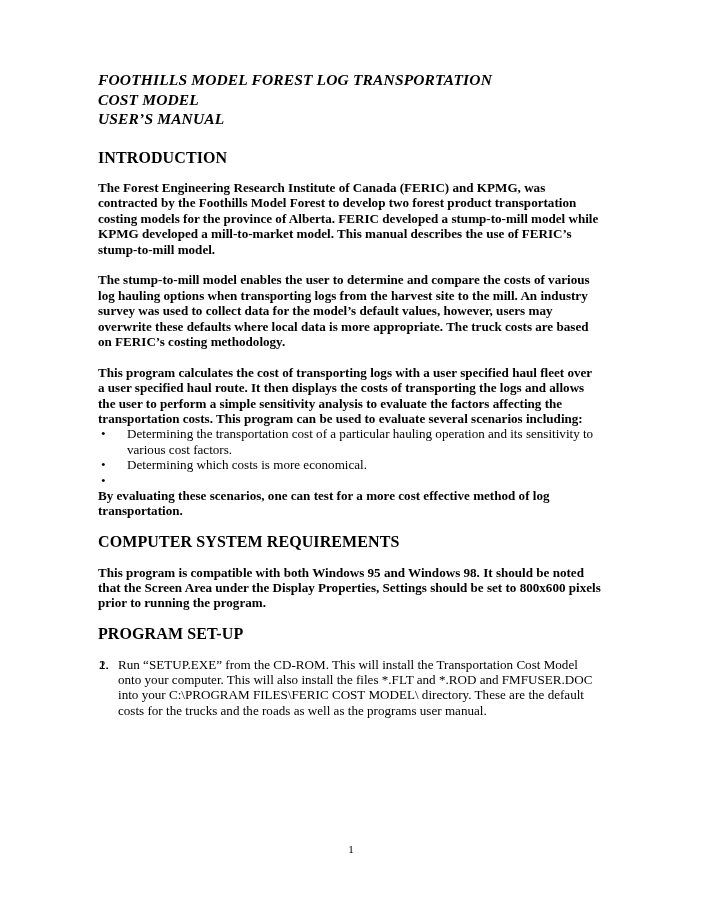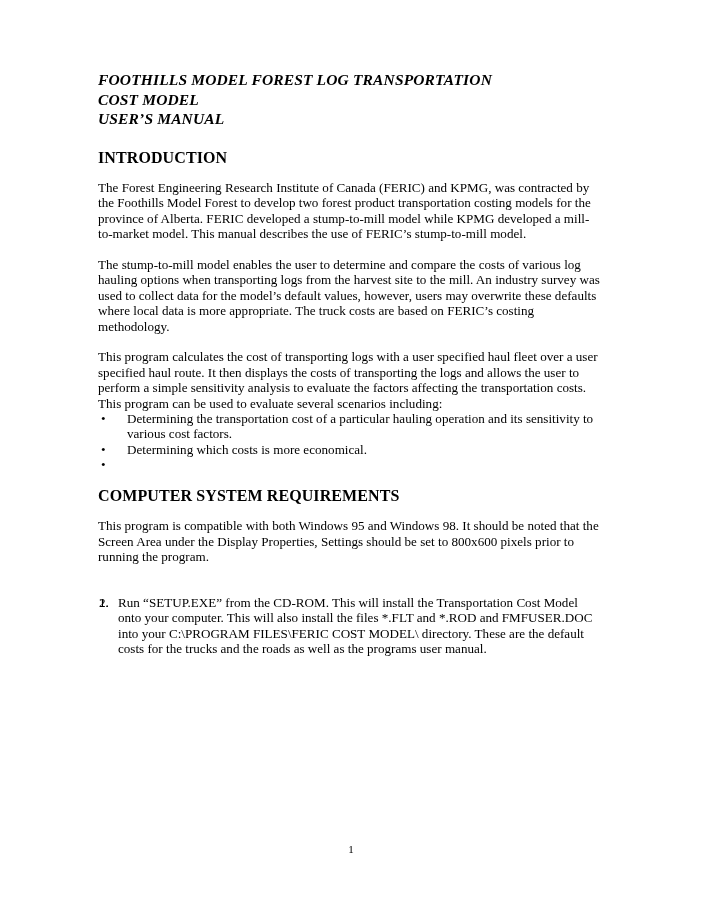--- a/index.html
+++ b/index.html
@@ -43,20 +43,21 @@
     font-weight: bold;
     letter-spacing: 0.1px;
     margin: 0;
     line-height: 15.4px;
   }
   .para {
     font-size: 13.1px;
     line-height: 15.4px;
     margin: 0;
     text-align: left;
+    font-weight: bold;
   }
   .gap-after-title { height: 21px; }
   .gap-heading-para { height: 15px; }
   .gap-para { height: 15.4px; }
 
   ul.bullets {
     list-style: none;
     margin: 0;
     padding: 0;
   }
@@ -141,31 +142,33 @@
         <span class="bullet-mark">•</span>
         <span>Determining which costs is more economical.</span>
       </li>
       <li>
         <span class="bullet-mark">•</span>
       </li>
     </ul>
 
     <div class="gap-para"></div>
 
+    <p class="para">By evaluating these scenarios, one can test for a more cost effective method of log transportation.</p>
 
     <div class="gap-para"></div>
 
     <div class="heading">COMPUTER SYSTEM REQUIREMENTS</div>
 
     <div class="gap-heading-para"></div>
 
     <p class="para">This program is compatible with both Windows 95 and Windows 98.  It should be noted that the Screen Area under the  Display Properties, Settings should be set to 800x600 pixels prior to running the program.</p>
 
     <div class="gap-para"></div>
 
+    <div class="heading">PROGRAM SET-UP</div>
 
     <div class="gap-heading-para"></div>
 
     <ol class="numbers">
       <li>
         <span class="num-mark">1.</span>
       </li>
       <li>
         <span class="num-mark">2.</span>
         <span>Run “SETUP.EXE” from the CD-ROM.  This will install the Transportation Cost Model onto your computer.  This will also install the files *.FLT and *.ROD and FMFUSER.DOC into your C:\PROGRAM FILES\FERIC COST MODEL\ directory.  These are the default costs for the trucks and the roads as well as the programs user manual.</span>

